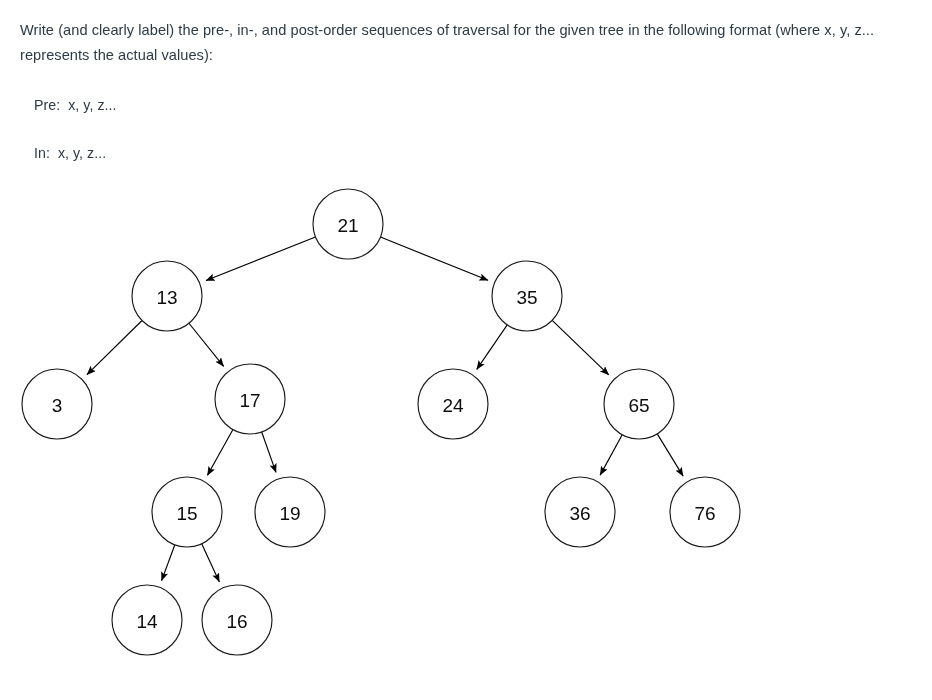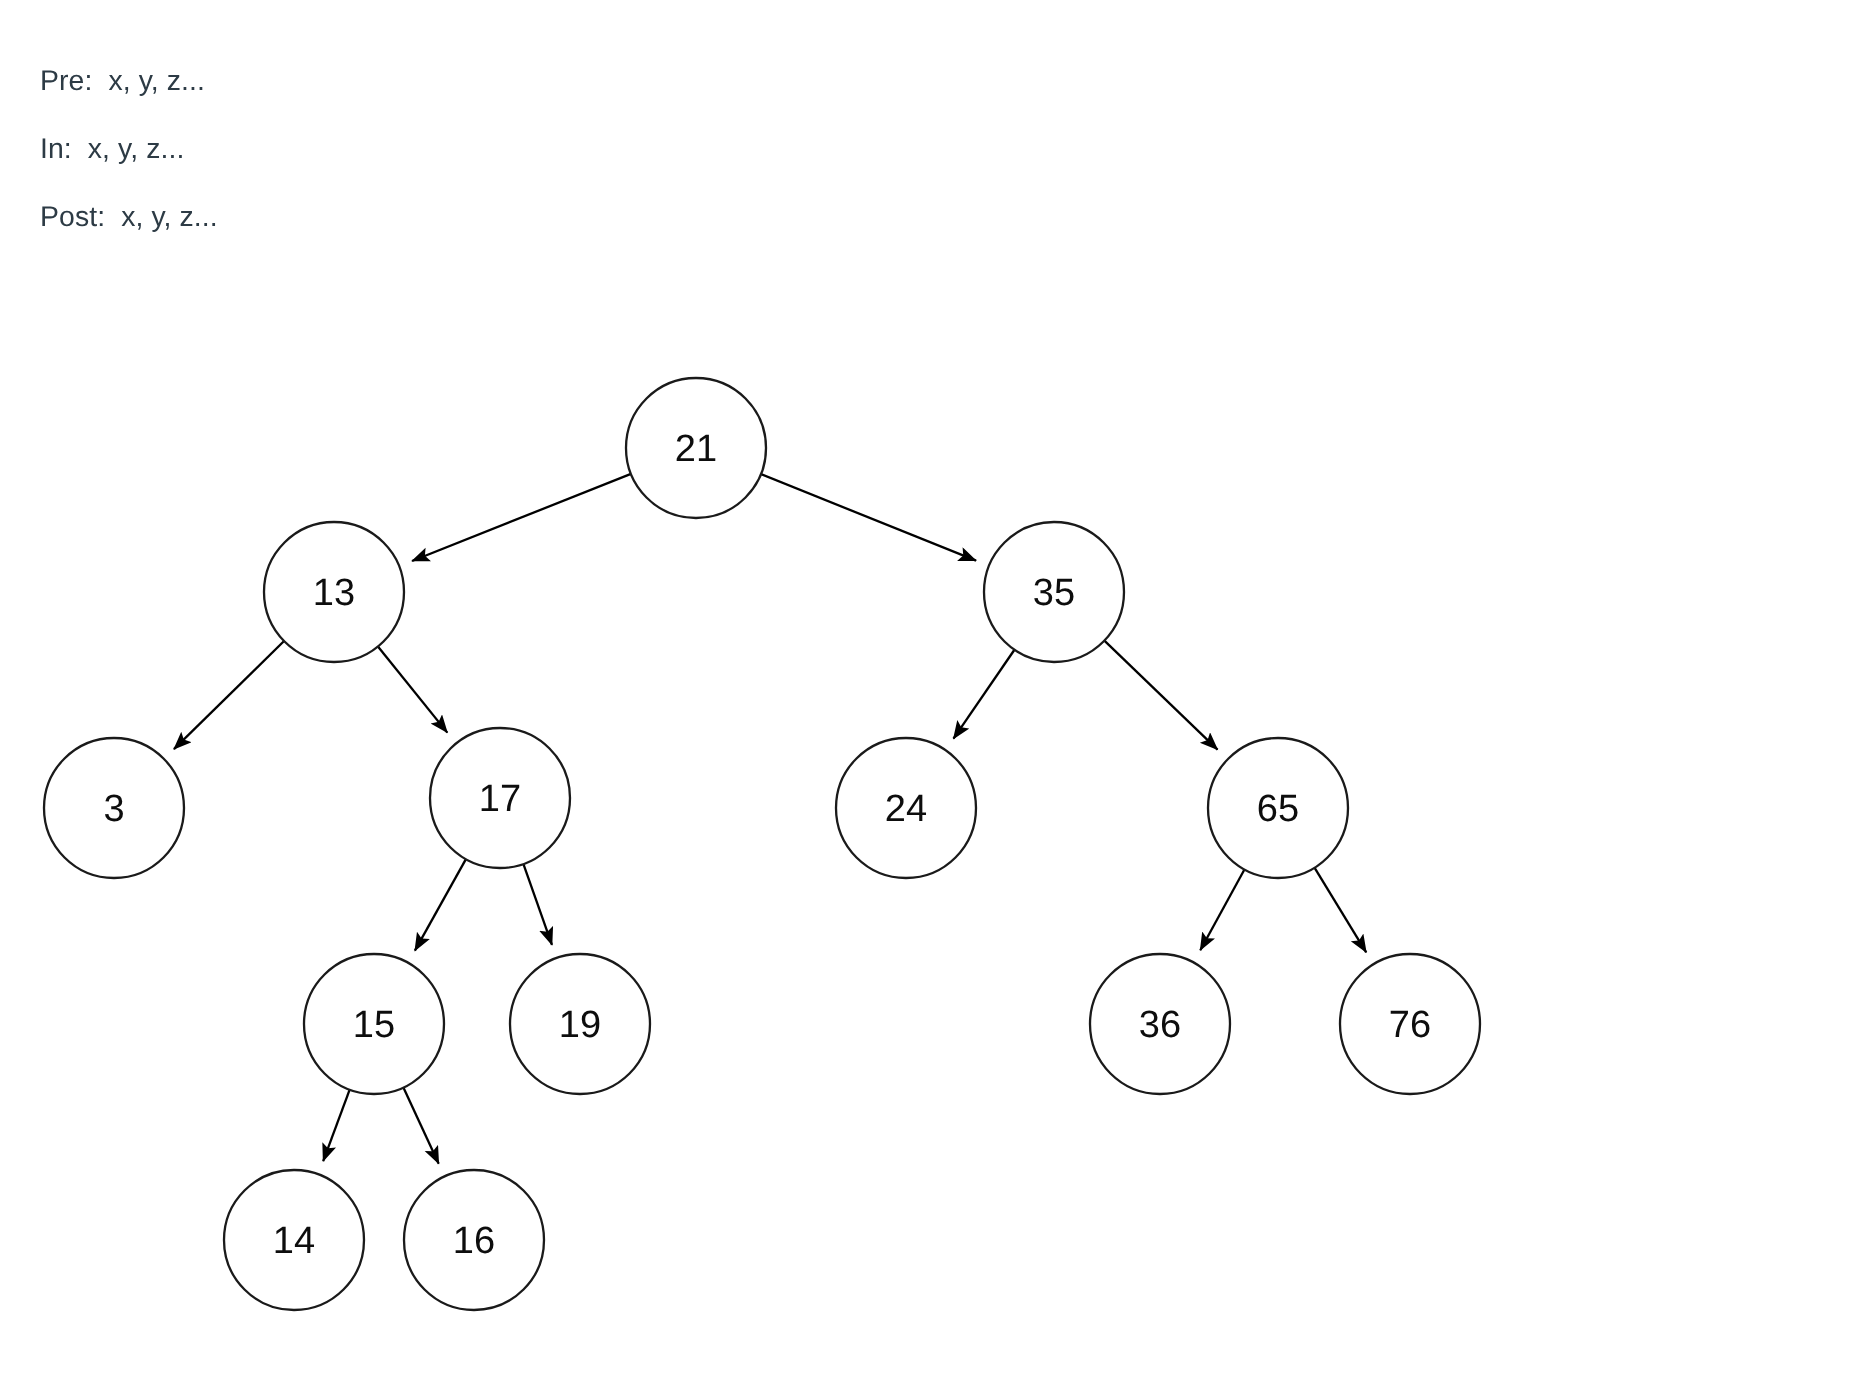--- a/index.html
+++ b/index.html
@@ -29,21 +29,21 @@
     line-height: 25px;
     color: #2d3b45;
     margin: 0;
     letter-spacing: 0.05px;
   }
 
   .format-line {
     font-size: 14.2px;
     line-height: 22px;
     color: #2d3b45;
-    margin: 0;
+    margin: 14px;
     padding-top: 12px;
     white-space: pre;
     letter-spacing: 0.05px;
   }
 
   #tree-figure {
     position: absolute;
     left: 0;
     top: 180px;
     width: 776px;
@@ -71,23 +71,23 @@
     font-size: 19px;
     fill: #0d0d0d;
     text-anchor: middle;
     dominant-baseline: central;
   }
 </style>
 </head>
 <body>
 
 <div id="question-block">
+  <p class="prompt-paragraph">Write (and clearly label) the pre-, in-, and post-order sequences of traversal for the given tree in the following format (where x, y, z... represents the actual values):</p>
   <p class="format-line">Pre:  x, y, z...</p>
   <p class="format-line">In:  x, y, z...</p>
-  <p class="format-line">Post:  x, y, z...</p>
 </div>
 
 <div id="tree-figure">
   <svg id="tree-svg" width="932" height="520" viewBox="0 0 932 520">
     <defs>
       <marker id="arrowhead" markerWidth="9" markerHeight="9" refX="7.6" refY="3.2" orient="auto" markerUnits="strokeWidth">
         <path d="M0,0 L8,3.2 L0,6.4 L1.6,3.2 z" fill="#000000"></path>
       </marker>
     </defs>
     <g id="edge-layer">

